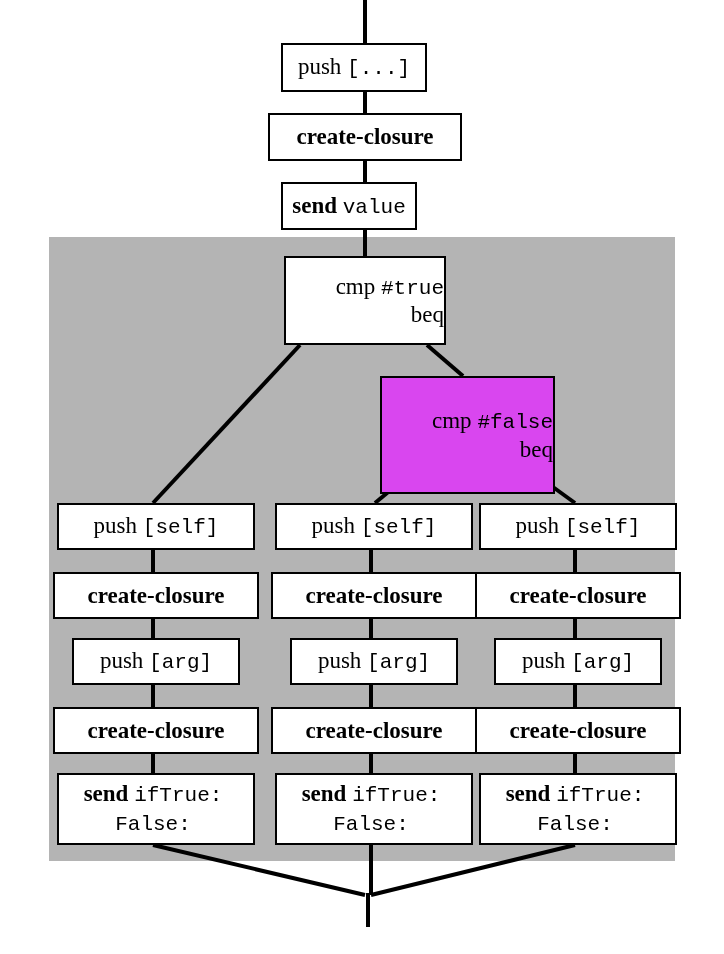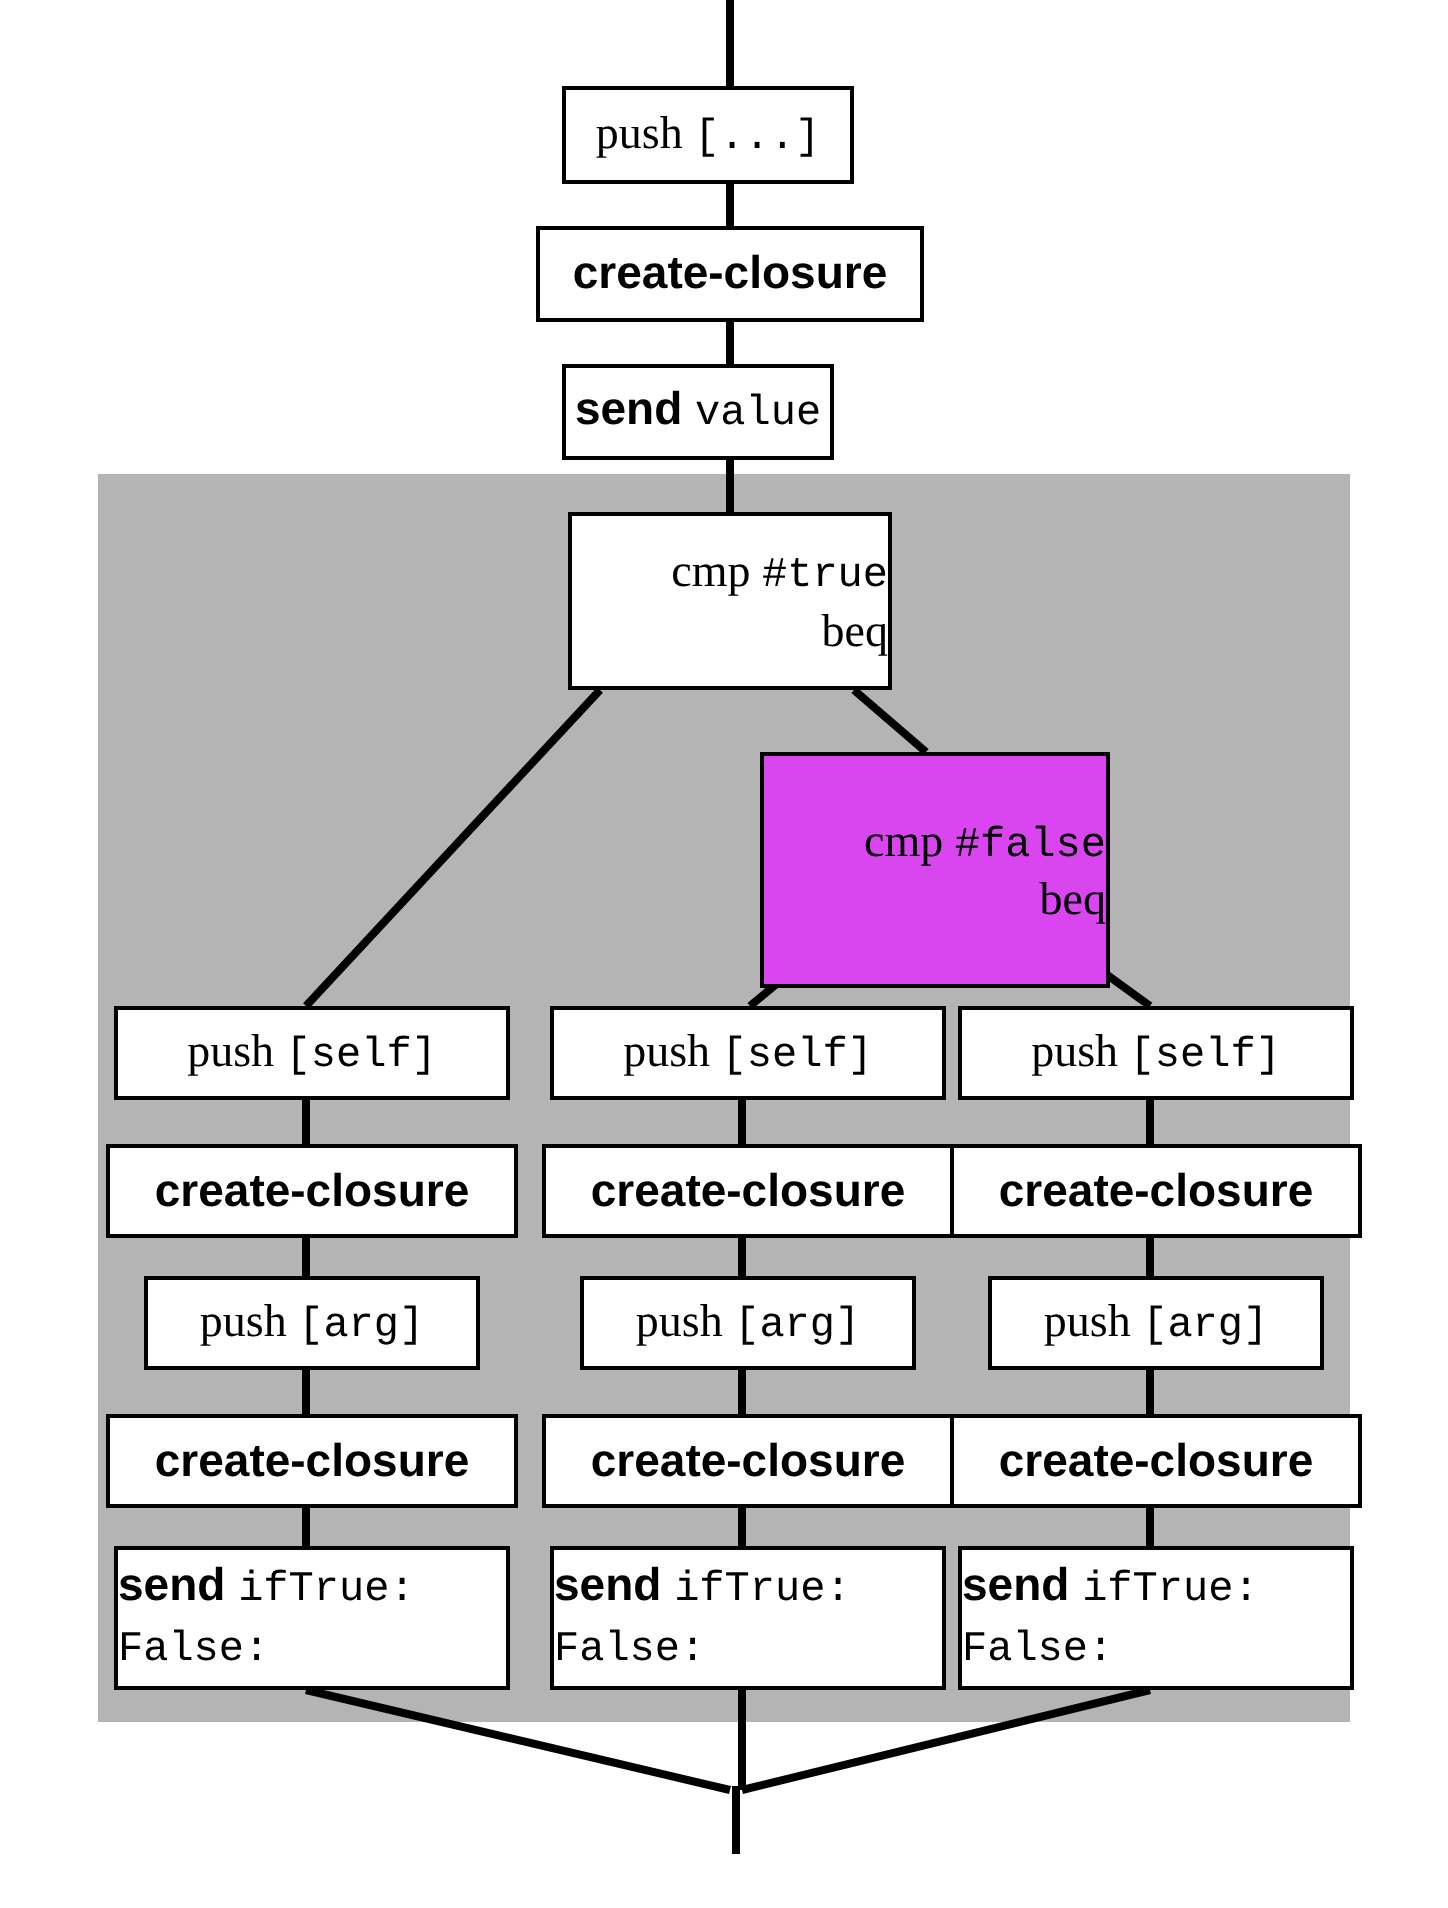--- a/index.html
+++ b/index.html
@@ -37,23 +37,23 @@
     overflow: hidden;
   }
   .node .ln {
     white-space: pre;
     line-height: 1.18;
     font-size: 23px;
     color: #000000;
   }
   .node.center .ln { text-align: center; }
   .node.left   .ln { text-align: right; padding-left: 14px; }
-  .node.right  .ln { text-align: left; padding-right: 6px; }
+  .node.right  .ln { text-align: center; padding-right: 6px; }
   .op-serif { font-family: "Liberation Serif", "DejaVu Serif", serif; font-weight: normal; }
-  .op-bold  { font-family: Liberation Sans, sans-serif; font-weight: bold; }
+  .op-bold  { font-family: Liberation Serif, serif; font-weight: bold; }
   .mono     { font-family: "Liberation Mono", "DejaVu Sans Mono", monospace; font-size: 21px; letter-spacing: 0px; }
 </style>
 </head>
 <body>
 
 <div id="canvas">
 
   <div class="gray-region" id="gray-region" style="left: 49px; top: 237px; width: 626px; height: 624px; background: rgb(180, 180, 180);"></div>
 
   <svg id="edges" viewBox="0 0 724 954" xmlns="http://www.w3.org/2000/svg">

